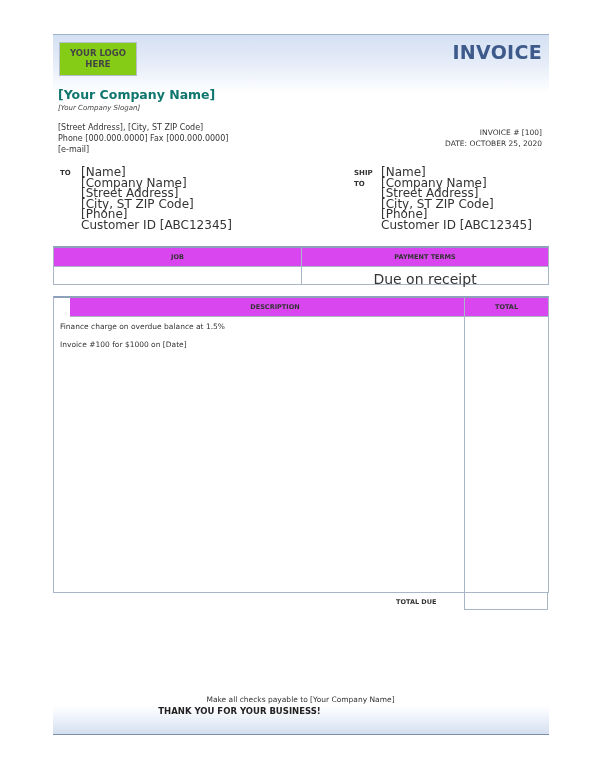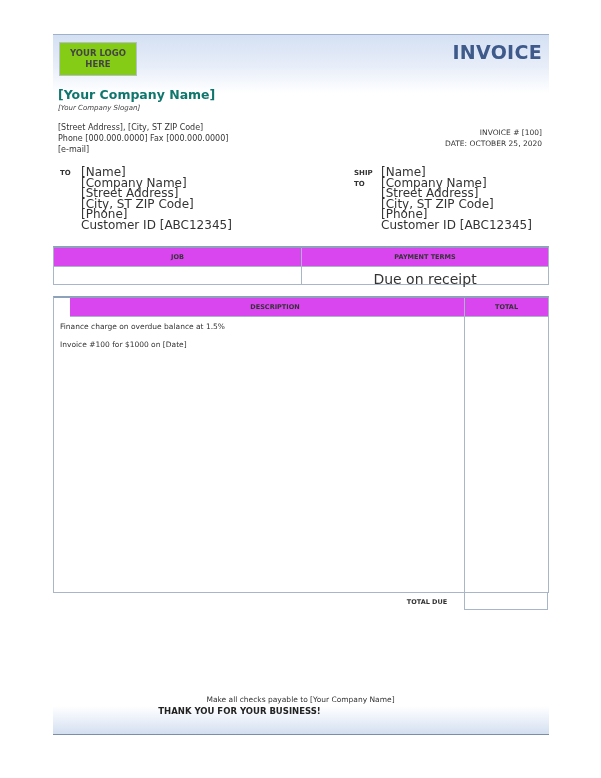--- a/index.html
+++ b/index.html
@@ -52,21 +52,21 @@
     .tbl-head {
       position: absolute; top: 0; height: 18px; background: #d946ef;
       border-bottom: 1px solid #a8b6c8;
       font-size: 6.5px; font-weight: bold; color: #333;
       display: flex; align-items: center; justify-content: center;
     }
     .vline { position: absolute; top: 0; bottom: 0; width: 1px; background: #a8b6c8; }
     .cell-text { position: absolute; font-size: 14px; color: #333; }
     .item-line { position: absolute; left: 6px; font-size: 7.5px; color: #333; }
     .total-due-label {
-      position: absolute; left: 396px; top: 598px; width: 62px; text-align: center;
+      position: absolute; left: 396px; top: 598px; width: 62px; text-align: left;
       font-size: 6.5px; font-weight: bold; color: #333;
     }
     .total-due-box {
       position: absolute; left: 464px; top: 592px; width: 84px; height: 18px;
       border: 1px solid #a8b6c8; border-top: none; box-sizing: border-box;
     }
     .footer-band {
       position: absolute; left: 53px; top: 706px; width: 496px; height: 28px;
       border-bottom: 1px solid #7a8ea8;
       background: linear-gradient(to bottom, #ffffff 0%, #e6edf8 60%, #d3deef 100%);

